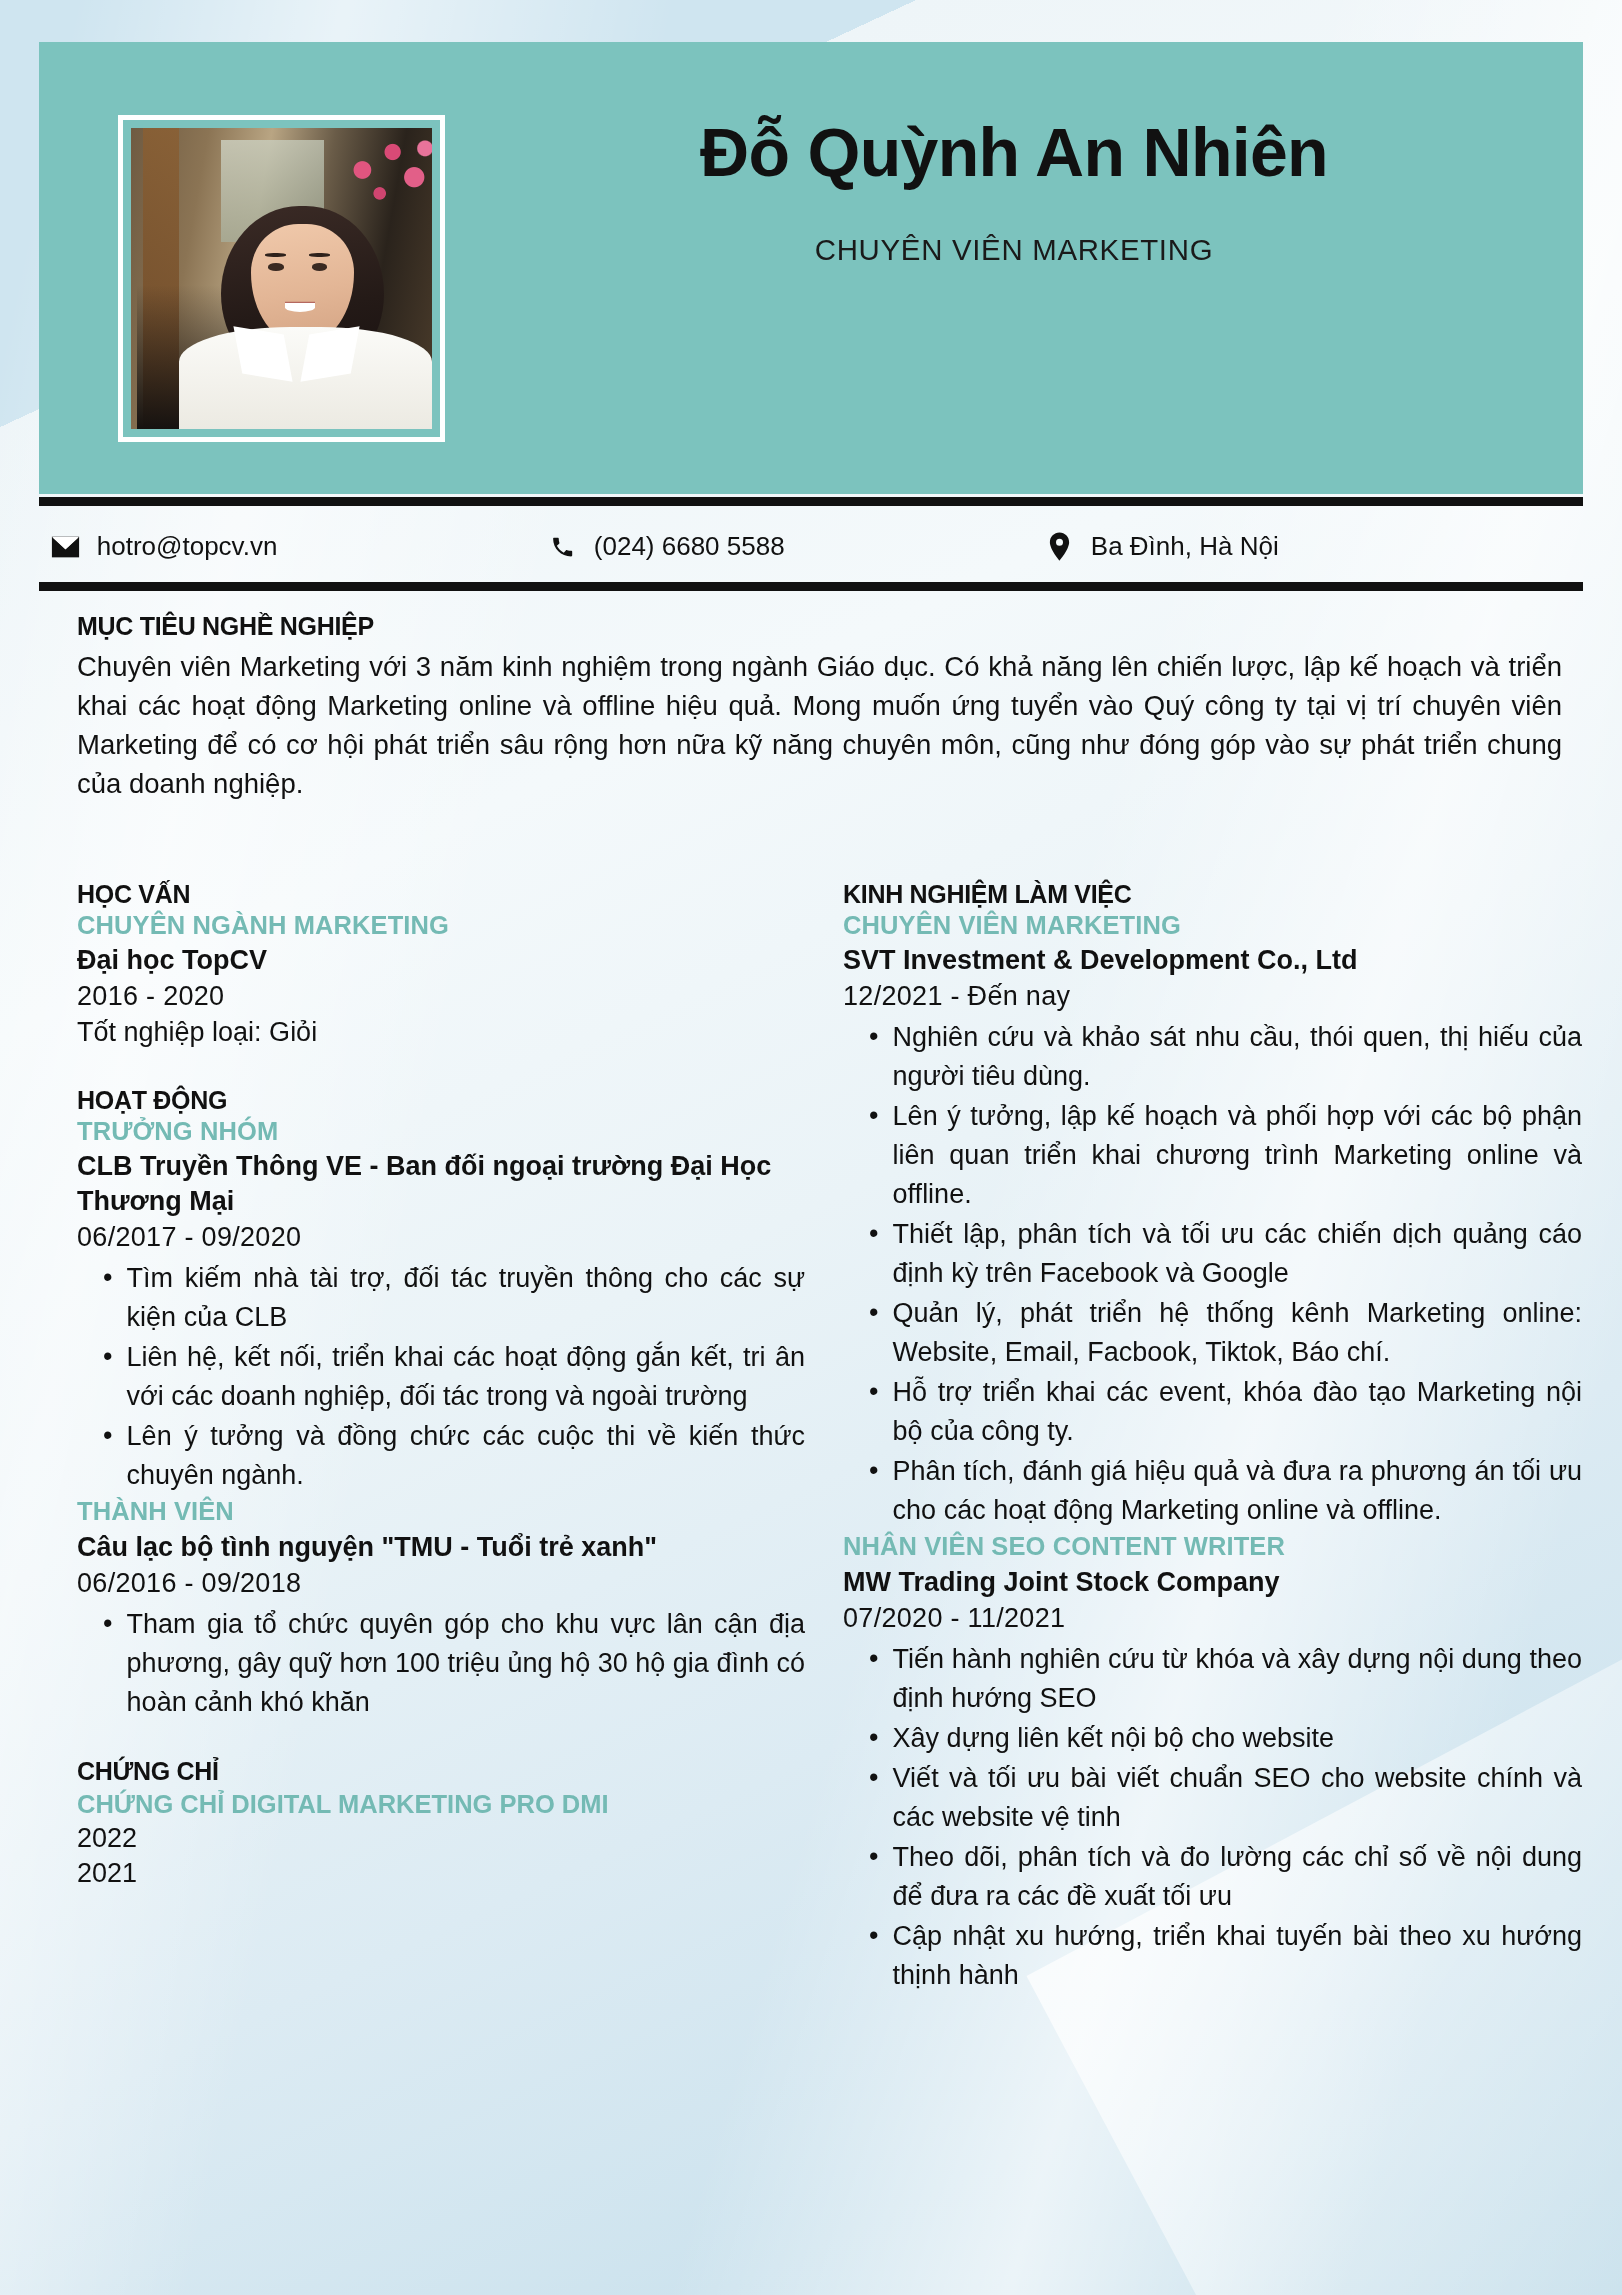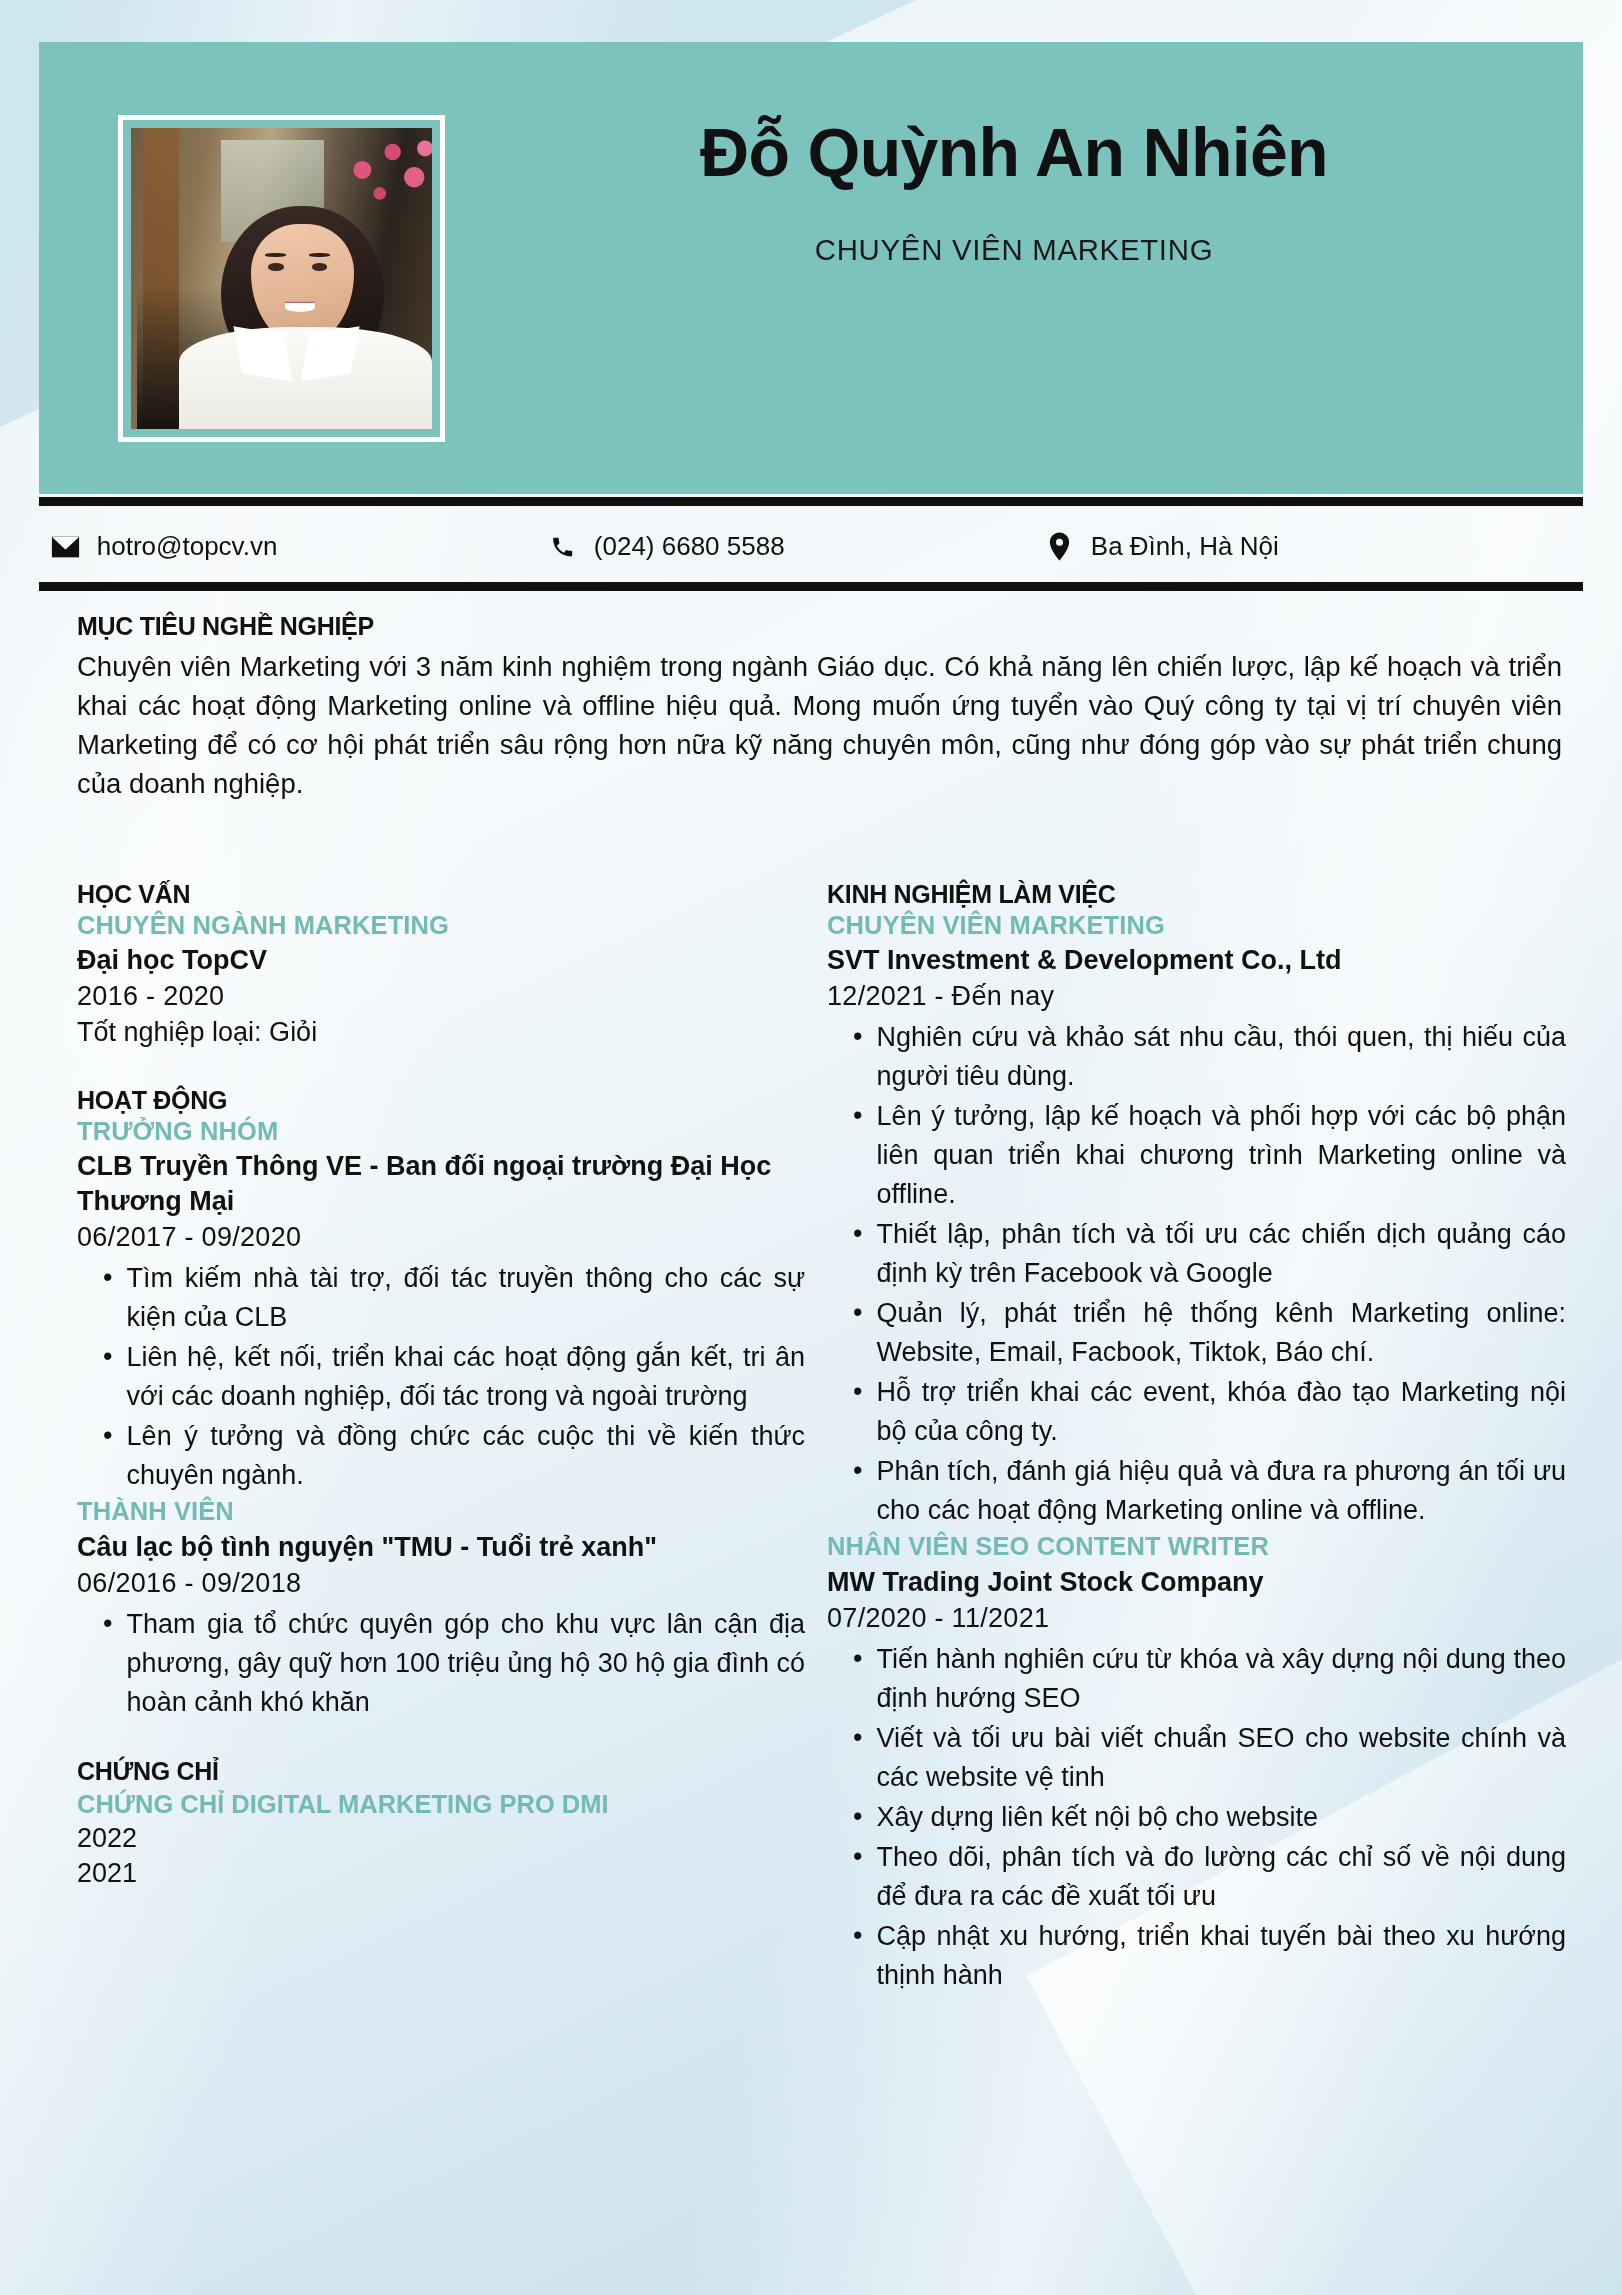--- a/index.html
+++ b/index.html
@@ -233,21 +233,21 @@
     text-align: justify;
     width: 1485px;
   }
 
   .columns {
     position: absolute;
     left: 77px;
     top: 880px;
     width: 1505px;
     display: flex;
-    gap: 22px;
+    gap: 38px;
   }
   .col-left  { width: 728px; }
   .col-right { width: 739px; }
 
   .block { margin-bottom: 0; }
   .block + .block { margin-top: 35px; }
 
   .sub-title {
     font-size: 25.5px;
     font-weight: 700;
@@ -452,22 +452,22 @@
             <li>Phân tích, đánh giá hiệu quả và đưa ra phương án tối ưu cho các hoạt động Marketing online và offline.</li>
           </ul>
         </div>
 
         <div>
           <div class="sub-title">NHÂN VIÊN SEO CONTENT WRITER</div>
           <div class="org">MW Trading Joint Stock Company</div>
           <div class="dates">07/2020  -  11/2021</div>
           <ul class="bullets">
             <li>Tiến hành nghiên cứu từ khóa và xây dựng nội dung theo định hướng SEO</li>
+            <li>Xây dựng liên kết nội bộ cho website</li>
             <li>Viết và tối ưu bài viết chuẩn SEO cho website chính và các website vệ tinh</li>
-            <li>Xây dựng liên kết nội bộ cho website</li>
             <li>Theo dõi, phân tích và đo lường các chỉ số về nội dung để đưa ra các đề xuất tối ưu</li>
             <li>Cập nhật xu hướng, triển khai tuyến bài theo xu hướng thịnh hành</li>
           </ul>
         </div>
       </div>
 
     </div>
 
   </div>
 

